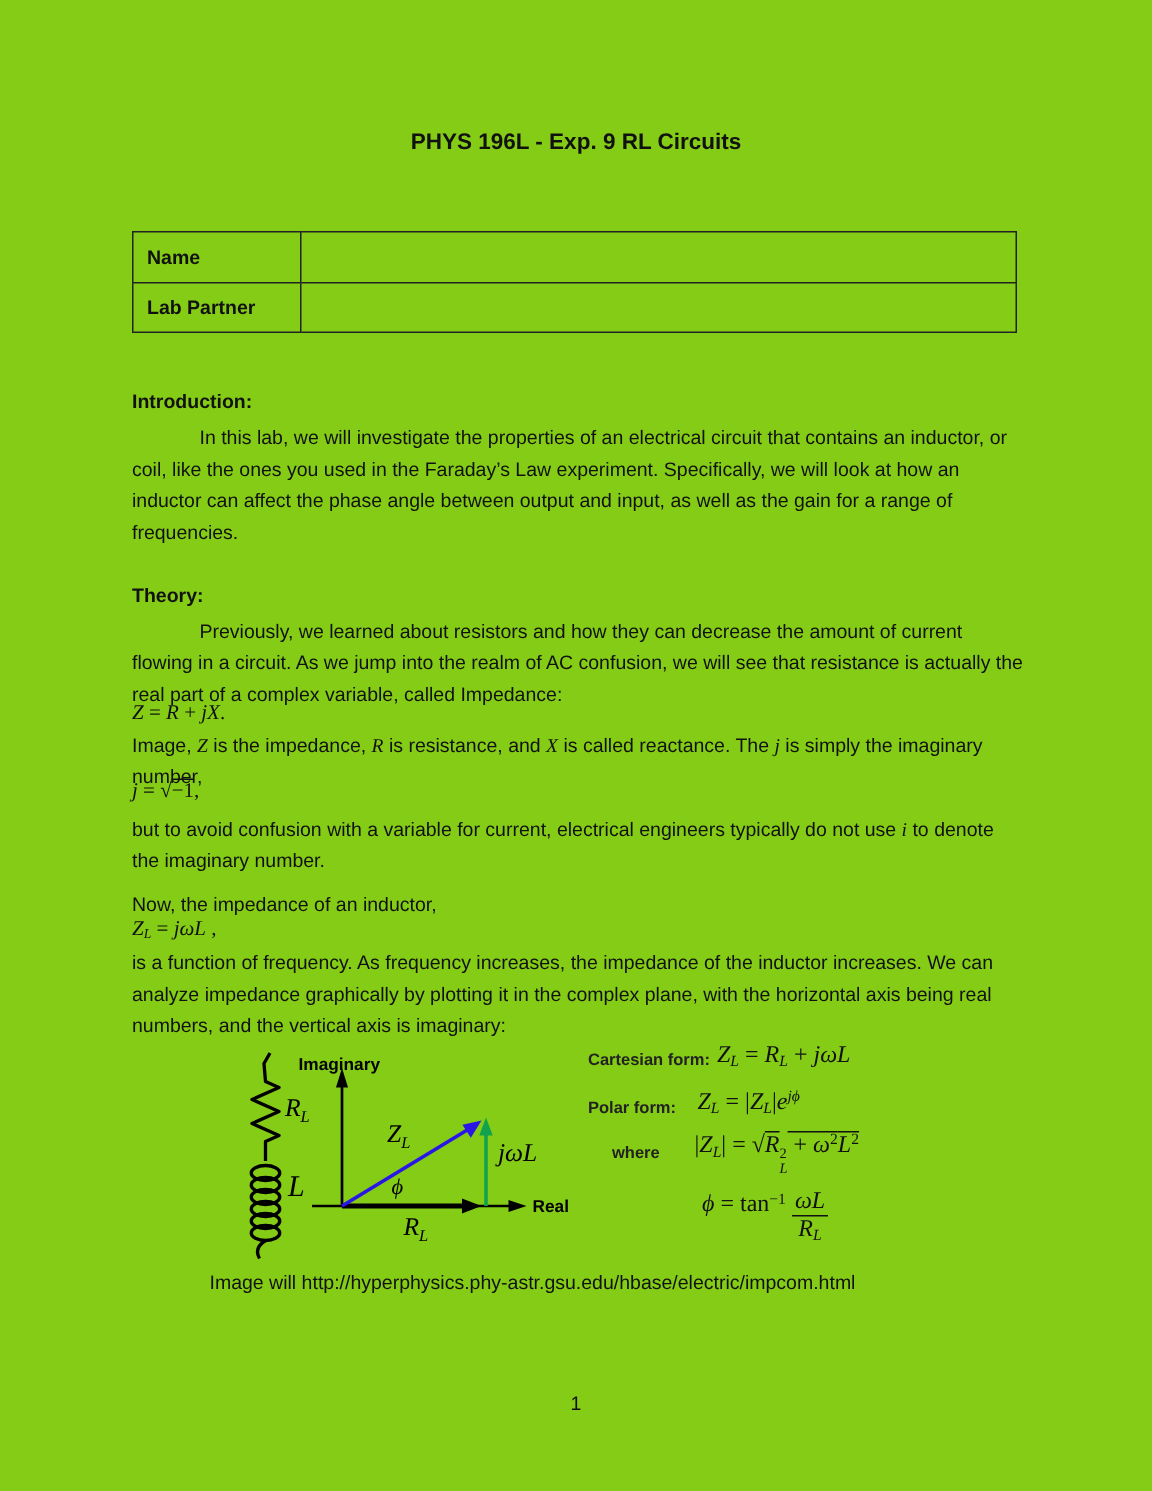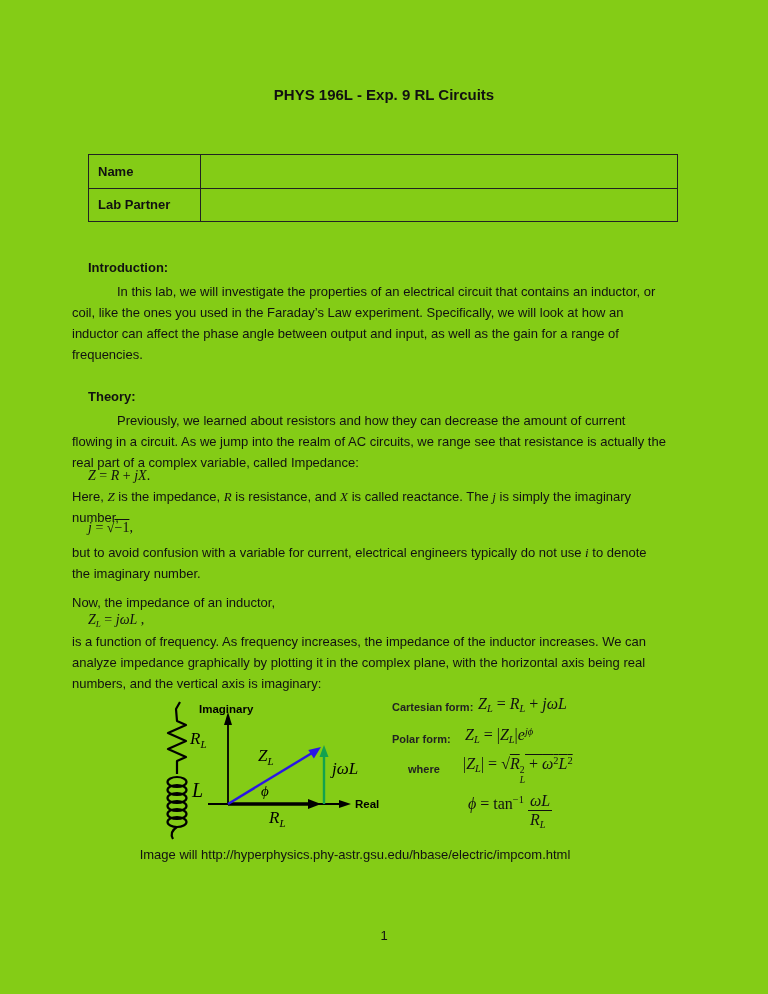--- a/index.html
+++ b/index.html
@@ -18,34 +18,34 @@
   }
   table.header-table td {
     border:1.6px solid #222; height:33.5px; font-size:13px; font-weight:bold;
     padding-left:9px; vertical-align:middle; color:#111;
   }
   td.label-cell { width:112px; }
   .section-heading {
     position:absolute; left:88px; font-size:13px; font-weight:bold; color:#111;
   }
   .para {
-    position:absolute; left:72px; width:596px; font-size:13px; line-height:21px; color:#111;
+    position:absolute; left:88px; width:596px; font-size:13px; line-height:21px; color:#111;
   }
   .indent { text-indent:45px; }
   .eqline {
     position:absolute; left:88px; width:594px; text-align:left;
     font-family:"Liberation Serif", serif; font-size:14px; color:#111;
   }
   .seg-it { font-family:"Liberation Serif", serif; font-style:italic; }
   .seg-sub { font-size:65%; vertical-align:-0.28em; }
   .seg-sup { font-size:65%; vertical-align:0.5em; }
   .seg-ov { text-decoration:overline; }
   .seg-ss { display:inline-flex; flex-direction:column; font-size:60%; line-height:1.05;
             vertical-align:-0.35em; text-align:left; }
-  .frac { display:inline-block; text-align:left; vertical-align:-1.05em; line-height:1.15;
+  .frac { display:inline-block; text-align:center; vertical-align:-1.05em; line-height:1.15;
           margin-left:4px; }
   .frac .den { display:block; border-top:1.3px solid #111; padding:0 2px; }
   .frac .num { display:block; padding:0 2px; }
   .figure-svg { position:absolute; left:140px; top:696px; }
   .formula-label {
     position:absolute; font-size:11px; font-weight:600; color:#222;
     font-family:"Liberation Sans", sans-serif;
   }
   .formula {
     position:absolute; font-family:"Liberation Serif", serif; font-size:16px; color:#111;
@@ -79,23 +79,23 @@
       <td class="label-cell">Lab Partner</td>
       <td></td>
     </tr>
   </tbody>
     </table>
 
   <div class="section-heading" style="top:260px">Introduction:</div>
   <div class="para indent" style="top:281px">In this lab, we will investigate the properties of an electrical circuit that contains an inductor, or coil, like the ones you used in the Faraday’s Law experiment. Specifically, we will look at how an inductor can affect the phase angle between output and input, as well as the gain for a range of frequencies.</div>
 
   <div class="section-heading" style="top:389px">Theory:</div>
-  <div class="para indent" style="top:410px">Previously, we learned about resistors and how they can decrease the amount of current flowing in a circuit. As we jump into the realm of AC circuits, we range see that resistance is actually the real part of a complex variable, called Impedance:</div>
+  <div class="para indent" style="top:410px">Previously, we learned about resistors and how they can decrease the amount of current flowing in a circuit. As we jump into the realm of AC confusion, we will see that resistance is actually the real part of a complex variable, called Impedance:</div>
   <div class="eqline" style="top:468px"><span class="seg-it">Z</span><span> = </span><span class="seg-it">R</span><span> + </span><span class="seg-it">j</span><span class="seg-it">X</span><span>.</span></div>
-  <div class="para" style="top:486px"><span>Here, </span><span class="seg-it">Z</span><span> is the impedance, </span><span class="seg-it">R</span><span> is resistance, and </span><span class="seg-it">X</span><span> is called reactance. The </span><span class="seg-it">j</span><span> is simply the imaginary number,</span></div>
+  <div class="para" style="top:486px"><span>Image, </span><span class="seg-it">Z</span><span> is the impedance, </span><span class="seg-it">R</span><span> is resistance, and </span><span class="seg-it">X</span><span> is called reactance. The </span><span class="seg-it">j</span><span> is simply the imaginary number,</span></div>
   <div class="eqline" style="top:520px"><span class="seg-it">j</span><span> = </span><span>√</span><span class="seg-ov">−1</span><span>,</span></div>
   <div class="para" style="top:542px"><span>but to avoid confusion with a variable for current, electrical engineers typically do not use </span><span class="seg-it">i</span><span> to denote the imaginary number.</span></div>
   <div class="para" style="top:592px">Now, the impedance of an inductor,</div>
   <div class="eqline" style="top:612px"><span class="seg-it">Z</span><span class="seg-it seg-sub">L</span><span> = </span><span class="seg-it">j</span><span class="seg-it">ω</span><span class="seg-it">L</span><span> ,</span></div>
   <div class="para" style="top:631px">is a function of frequency. As frequency increases, the impedance of the inductor increases. We can analyze impedance graphically by plotting it in the complex plane, with the horizontal axis being real numbers, and the vertical axis is imaginary:</div>
 
   <svg class="figure-svg" width="250" height="150" viewBox="0 0 250 150">
 
     <path d="M40,6 l-4,7 l1,12 l9,4 l-18,8 l18,8 l-18,8 l18,8 l-9,4 l0,13" fill="none" stroke="#000" stroke-width="2.2" stroke-linejoin="round"></path>
 

